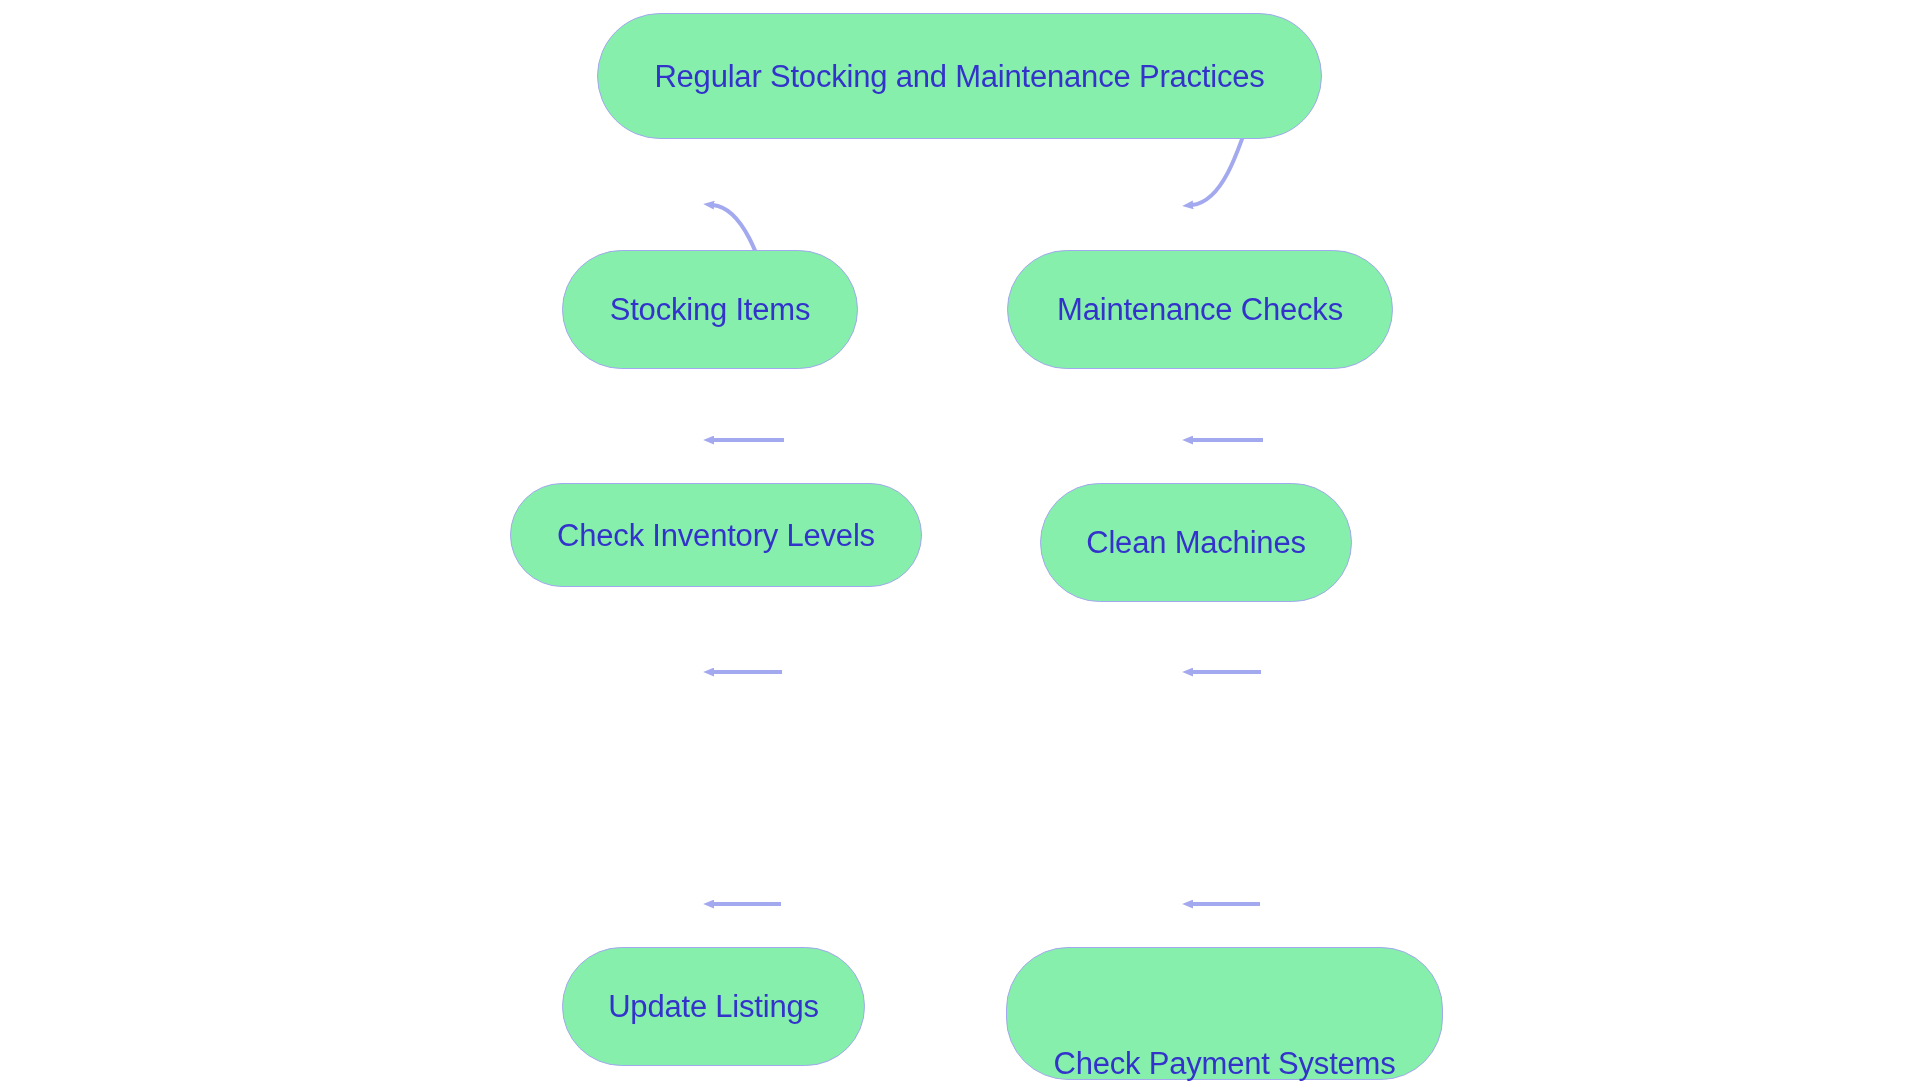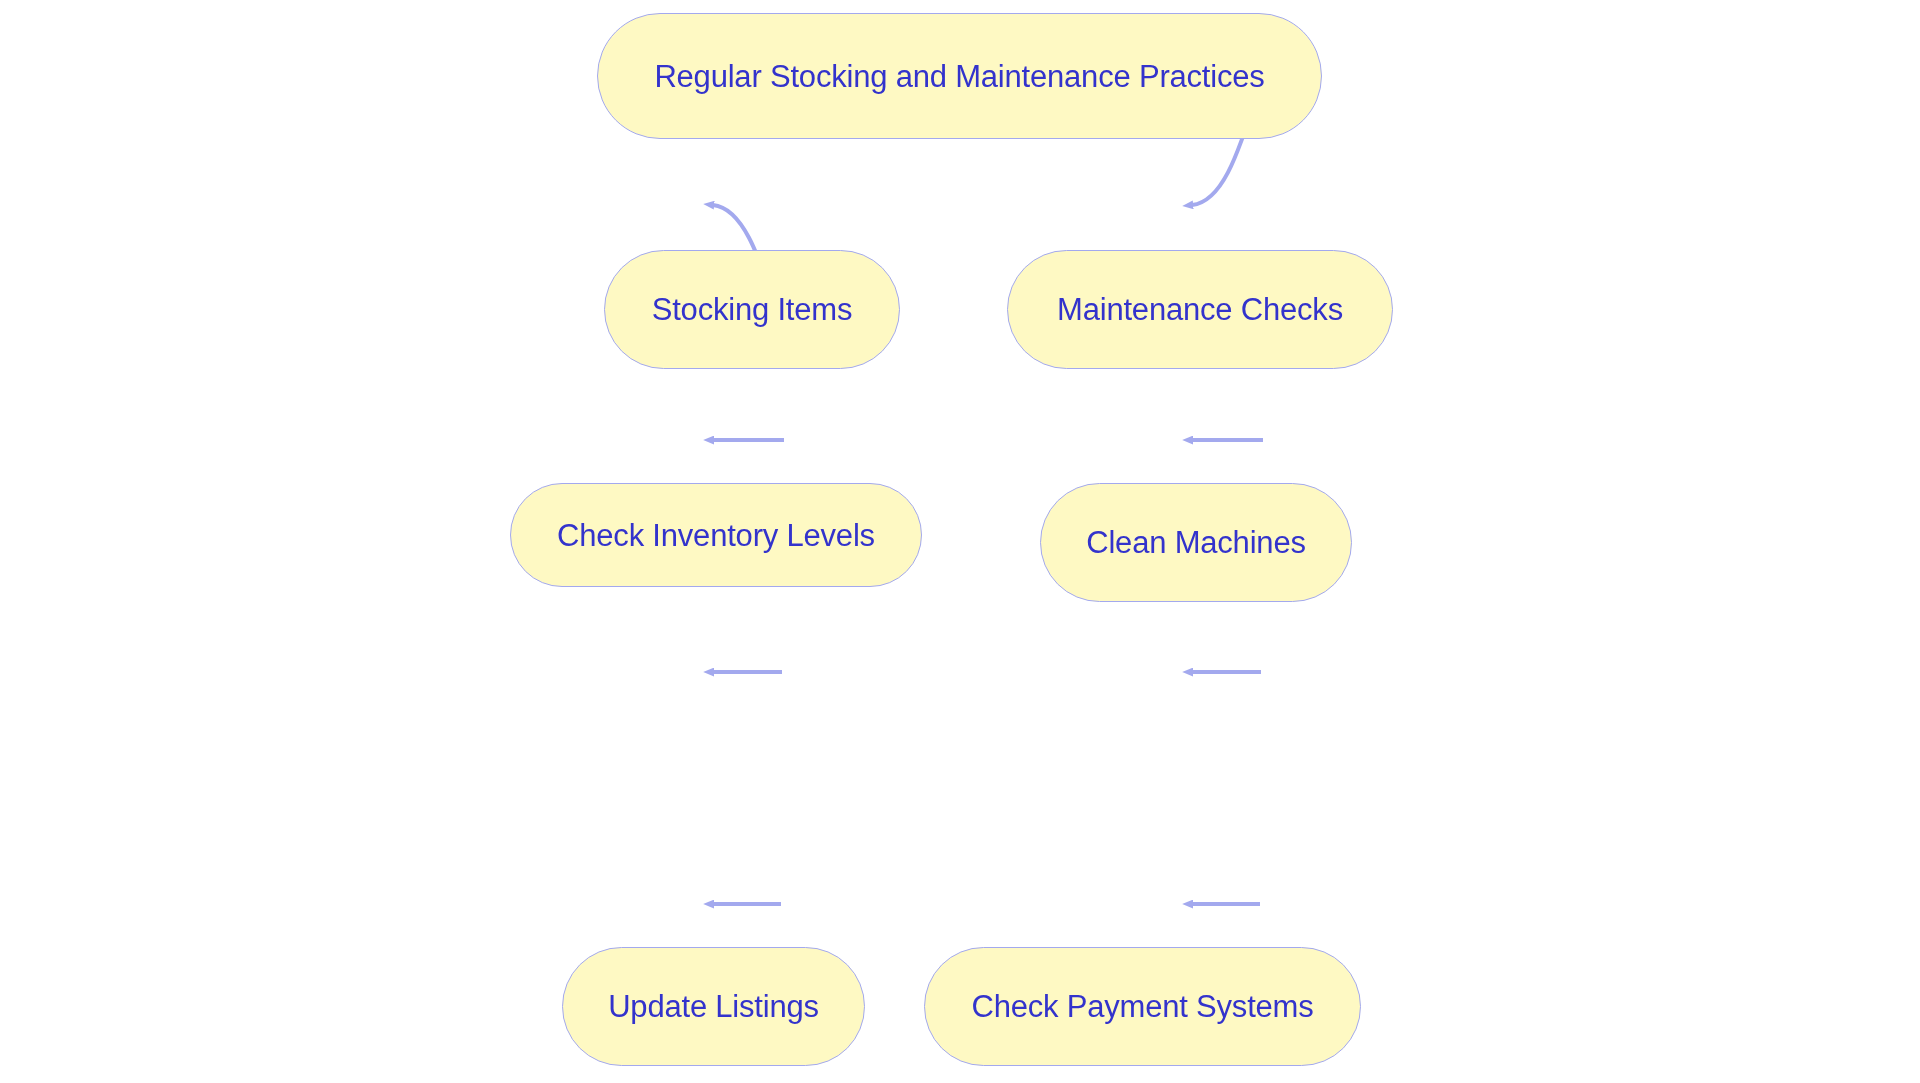--- a/index.html
+++ b/index.html
@@ -25,21 +25,21 @@
     width: 1920px;
     height: 1083px;
     pointer-events: none;
   }
   .node {
     position: absolute;
     box-sizing: border-box;
     display: flex;
     align-items: center;
     justify-content: center;
-    background: #fef9c3;
+    background: #86efac;
     border: 1.6px solid #a3a9ee;
     border-radius: 62px;
     color: #3333cc;
     font-family: "Liberation Sans", sans-serif;
     font-weight: 400;
     letter-spacing: -0.2px;
     white-space: nowrap;
     user-select: none;
   }
   .node-label {
@@ -80,21 +80,21 @@
 
     <line x1="1192" y1="603" x2="1192" y2="672" stroke="#a3a9ee" stroke-width="4" marker-end="url(#arrowhead)" transform="rotate(90 1192 672)"></line>
 
     <line x1="1192" y1="836" x2="1192" y2="904" stroke="#a3a9ee" stroke-width="4" marker-end="url(#arrowhead)" transform="rotate(90 1192 904)"></line>
   </svg>
 
   <div class="node root" style="left:597px; top:13px; width:725px; height:126px;">
     <span class="node-label">Regular Stocking and Maintenance Practices</span>
   </div>
 
-  <div class="node lvl" style="left:604px; top:250px; width:296px; height:119px;">
+  <div class="node lvl" style="left:562px; top:250px; width:296px; height:119px;">
     <span class="node-label">Stocking Items</span>
   </div>
 
   <div class="node lvl" style="left:1007px; top:250px; width:386px; height:119px;">
     <span class="node-label">Maintenance Checks</span>
   </div>
 
   <div class="node lvl" style="left:510px; top:483px; width:412px; height:104px;">
     <span class="node-label">Check Inventory Levels</span>
   </div>
@@ -102,17 +102,17 @@
   <div class="node lvl" style="left:1040px; top:483px; width:312px; height:119px;text-align:right;">
     <span class="node-label">Clean Machines</span>
   </div>
 
 
 
   <div class="node lvl" style="left:562px; top:947px; width:303px; height:119px;">
     <span class="node-label">Update Listings</span>
   </div>
 
-  <div class="node lvl" style="left:924px; top:947px; width:437px; height:119px;">
+  <div class="node lvl" style="left:1006px; top:947px; width:437px; height:133px;align-items:flex-end;">
     <span class="node-label">Check Payment Systems</span>
   </div>
 
 </div>
 
 </body></html>

